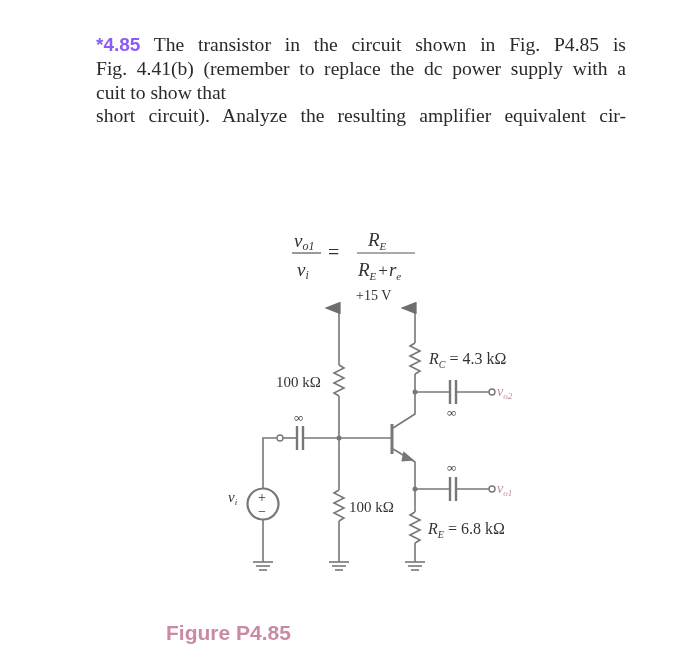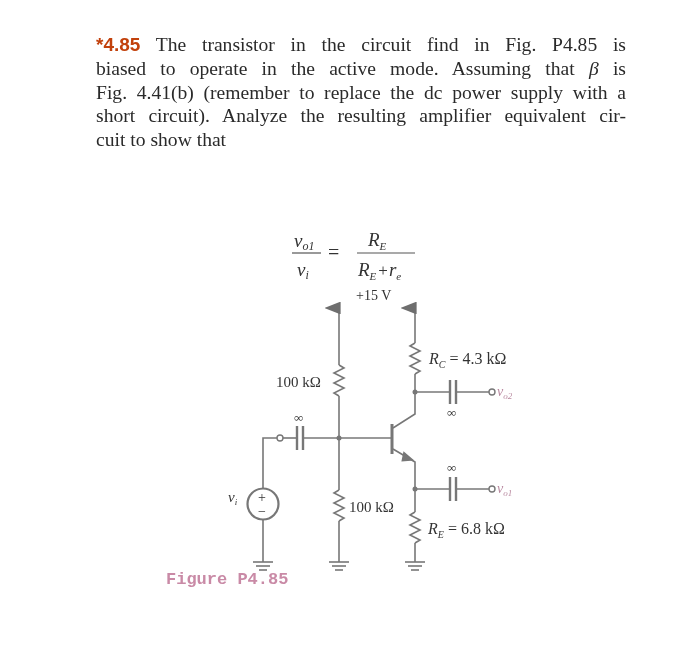--- a/index.html
+++ b/index.html
@@ -5,43 +5,42 @@
   html, body { margin: 0; padding: 0; background: #ffffff; }
   body { width: 700px; height: 658px; position: relative; overflow: hidden; }
   .problem {
     position: absolute; left: 96px; top: 33px; width: 530px;
     font-family: "Liberation Serif", "DejaVu Serif", serif;
     font-size: 19.6px; line-height: 23.8px; color: #2a2a2a;
     text-align: justify; text-align-last: left;
   }
   .problem .num {
     font-family: "Liberation Sans", "DejaVu Sans", sans-serif;
-    font-weight: bold; color: #c2410c; font-size: 19px;
+    font-weight: bold; color: #8b5cf6; font-size: 19px;
   }
   .problem .line { display: block; white-space: nowrap; text-align: justify; text-align-last: justify; }
   .problem .line.last { text-align-last: left; }
   .it { font-style: italic; }
   sub { font-size: 0.65em; vertical-align: -0.25em; }
   svg.circuit { position: absolute; left: 0; top: 0; }
   .lbl { font-family: "Liberation Serif", "DejaVu Serif", serif; fill: #333; }
   .fig-caption {
-    position: absolute; left: 166px; top: 570px;
-    font-family: Liberation Mono, monospace;
-    font-weight: bold; font-size: 17px; color: #c98aa6;
+    position: absolute; left: 166px; top: 621px;
+    font-family: Liberation Sans, sans-serif;
+    font-weight: bold; font-size: 21px; color: #c98aa6;
   }
 </style>
 </head>
 <body>
 
 <div class="problem">
-  <span class="line"><span class="num">*4.85</span> <span>The transistor in the circuit find in Fig. P4.85 is</span></span>
-  <span class="line"><span>biased to operate in the active mode. Assuming that</span> <span class="it">β</span> <span>is</span></span>
+  <span class="line"><span class="num">*4.85</span> <span>The transistor in the circuit shown in Fig. P4.85 is</span></span>
   <span class="line">Fig. 4.41(b) (remember to replace the dc power supply with a</span>
+  <span class="line last">cuit to show that</span>
   <span class="line">short circuit). Analyze the resulting amplifier equivalent cir-</span>
-  <span class="line last">cuit to show that</span>
 </div>
 
 <svg class="circuit" width="700" height="658" viewBox="0 0 700 658">
   <defs>
     <marker id="arr" markerWidth="8" markerHeight="10" refX="4" refY="9" orient="auto">
       <path d="M0,10 L4,0 L8,10 Z" fill="#6e6e6e"></path>
     </marker>
   </defs>
 
   <g>

